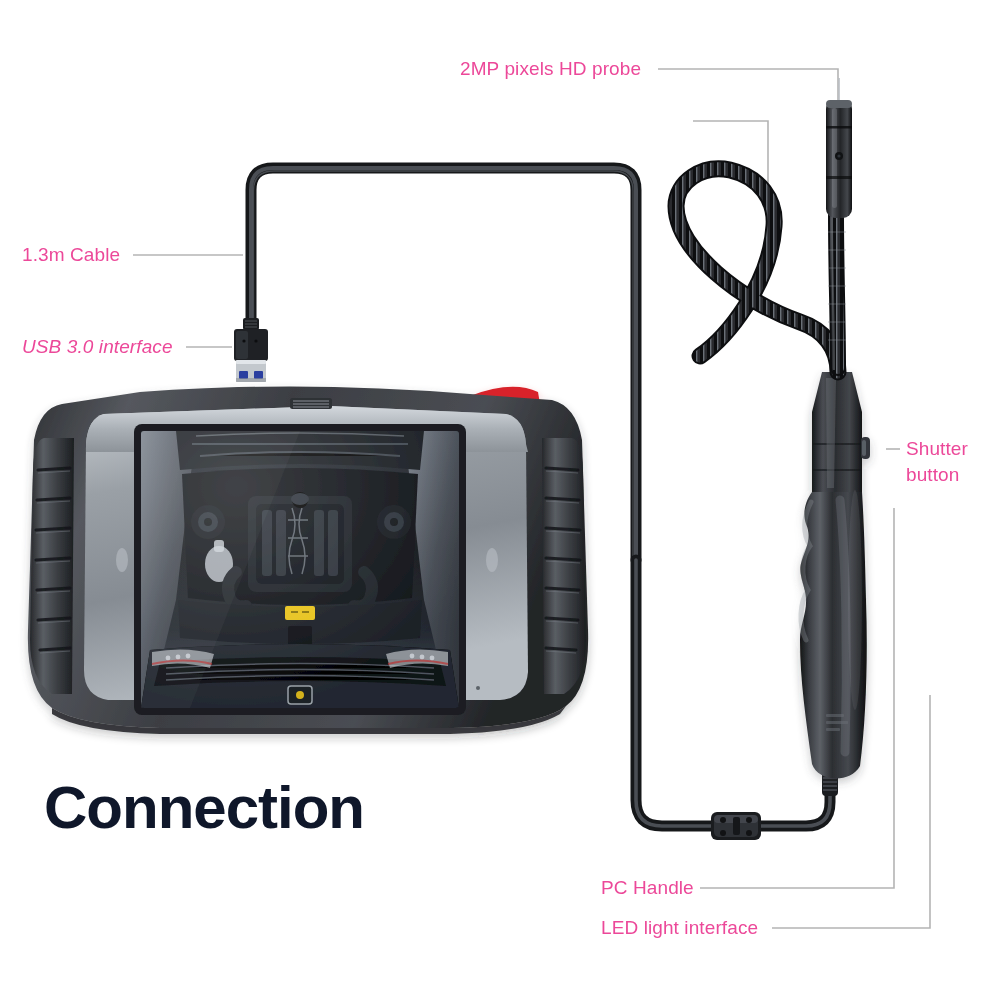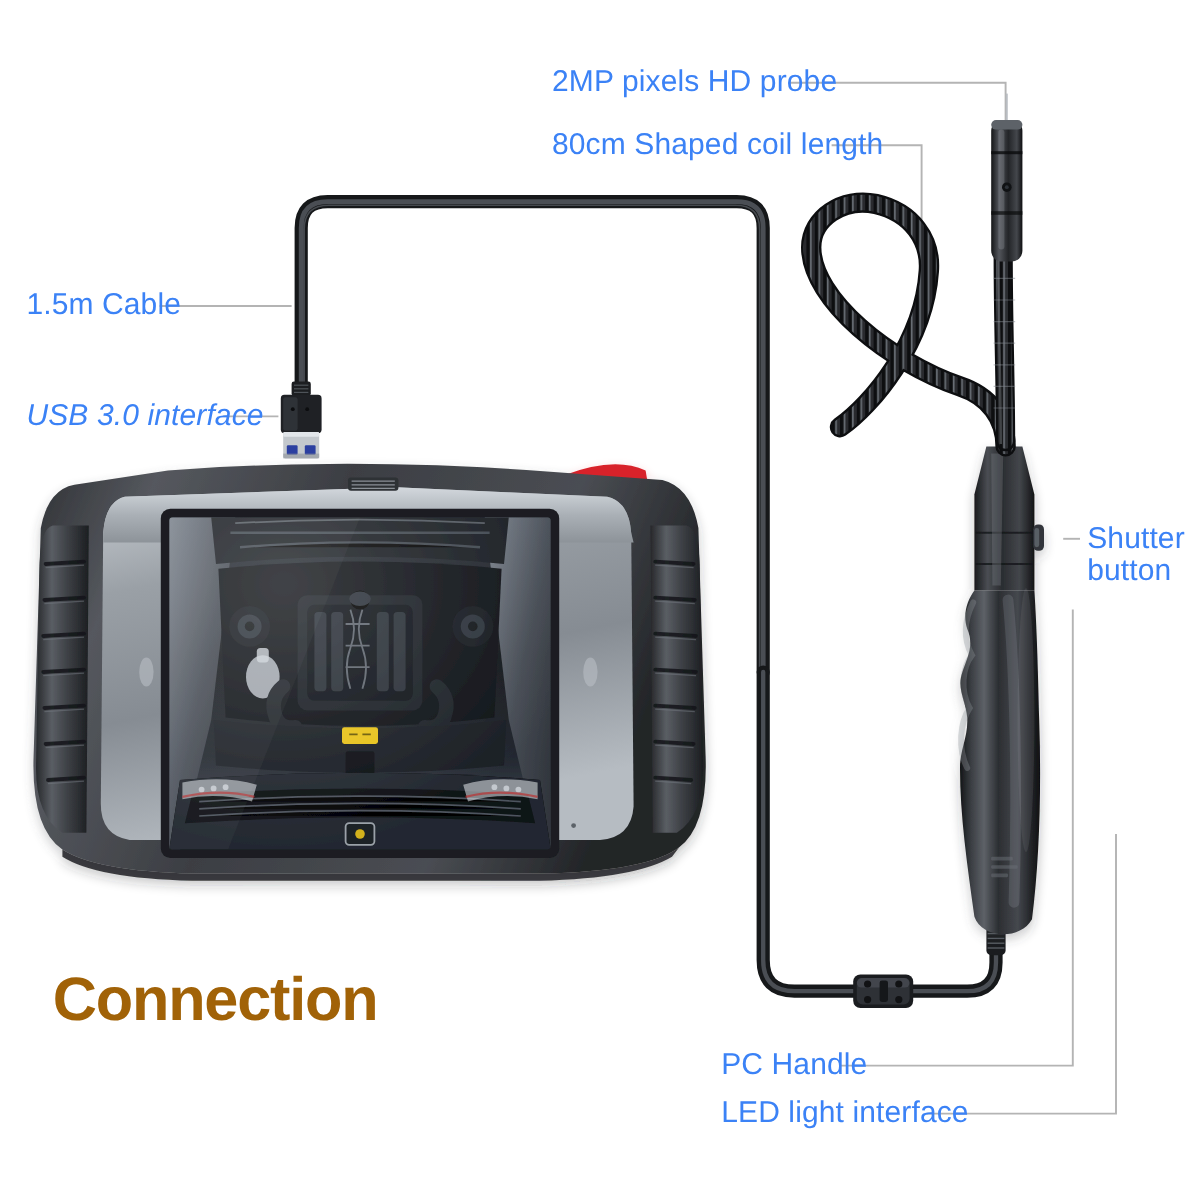--- a/index.html
+++ b/index.html
@@ -1,26 +1,26 @@
 <!DOCTYPE html>
 <html><head>
 <meta charset="utf-8">
 <style>
   html,body{margin:0;padding:0;background:#fff;}
   body{width:1000px;height:1000px;position:relative;overflow:hidden;
        font-family:"Liberation Sans","DejaVu Sans",sans-serif;}
   .stage{position:absolute;inset:0;width:1000px;height:1000px;background:#ffffff;}
   svg.layer{position:absolute;left:0;top:0;width:1000px;height:1000px;}
 
-  .lbl{position:absolute;color:#3b82f6;font-size:25px;line-height:25px;
+  .lbl{position:absolute;color:#ec4899;font-size:19px;line-height:25px;
        white-space:nowrap;letter-spacing:.1px;}
   .lbl.two{white-space:normal;width:105px;line-height:26px;}
 
-  .headline{position:absolute;left:44px;top:796px;color:#a16207;
-            font-size:51px;line-height:74px;font-weight:700;letter-spacing:-1px;}
+  .headline{position:absolute;left:44px;top:771px;color:#0f172a;
+            font-size:60px;line-height:74px;font-weight:700;letter-spacing:-1px;}
   .headline span{display:block;}
 </style>
 </head>
 <body>
 
 <div class="stage">
 
   <svg class="layer" viewBox="0 0 1000 1000">
     <defs>
 
@@ -434,23 +434,22 @@
 
       <circle cx="478" cy="688" r="2" fill="#5c6268"></circle>
 
       <path d="M52 708 Q80 726 160 728 L452 728 Q540 726 566 706 L560 714
                Q530 732 450 734 L160 734 Q80 732 52 714 Z" fill="#1d1f22" opacity=".85"></path>
     </g>
   </svg>
 
   <div class="lbl" style="left:460px; top:56px;">2MP pixels HD probe</div>
 
-  <div class="lbl" style="left:460px; top:108px;">80cm Shaped coil length</div>
-
-  <div class="lbl" style="left:22px; top:242px;">1.5m Cable</div>
+
+  <div class="lbl" style="left:22px; top:242px;">1.3m Cable</div>
 
   <div class="lbl" style="left:22px; top:334px;font-style:italic;">USB 3.0 interface</div>
 
   <div class="lbl two" style="left:906px; top:436px;">Shutter button</div>
 
   <div class="lbl" style="left:601px; top:875px;text-align:center;">PC Handle</div>
 
   <div class="lbl" style="left:601px; top:915px;">LED light interface</div>
 
   <div class="headline">

